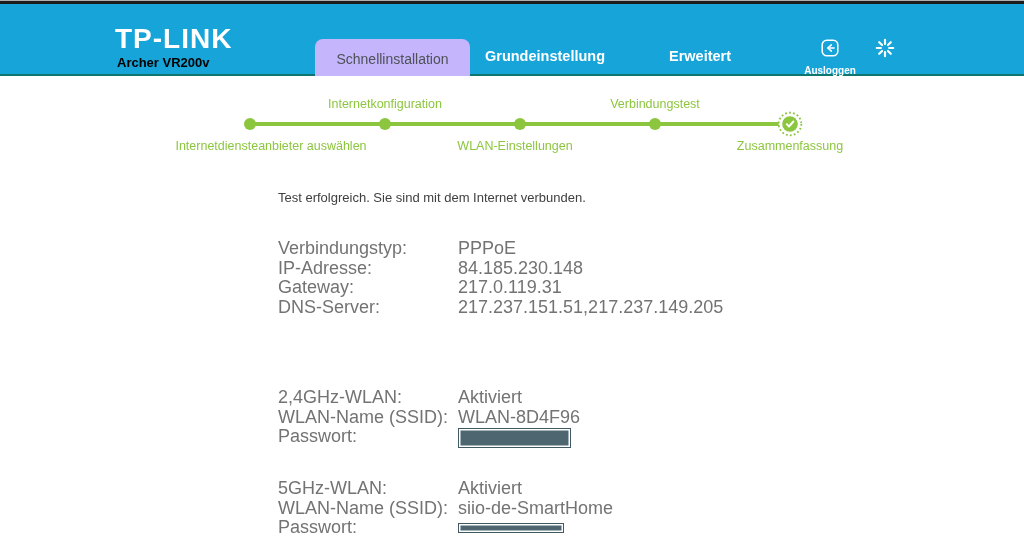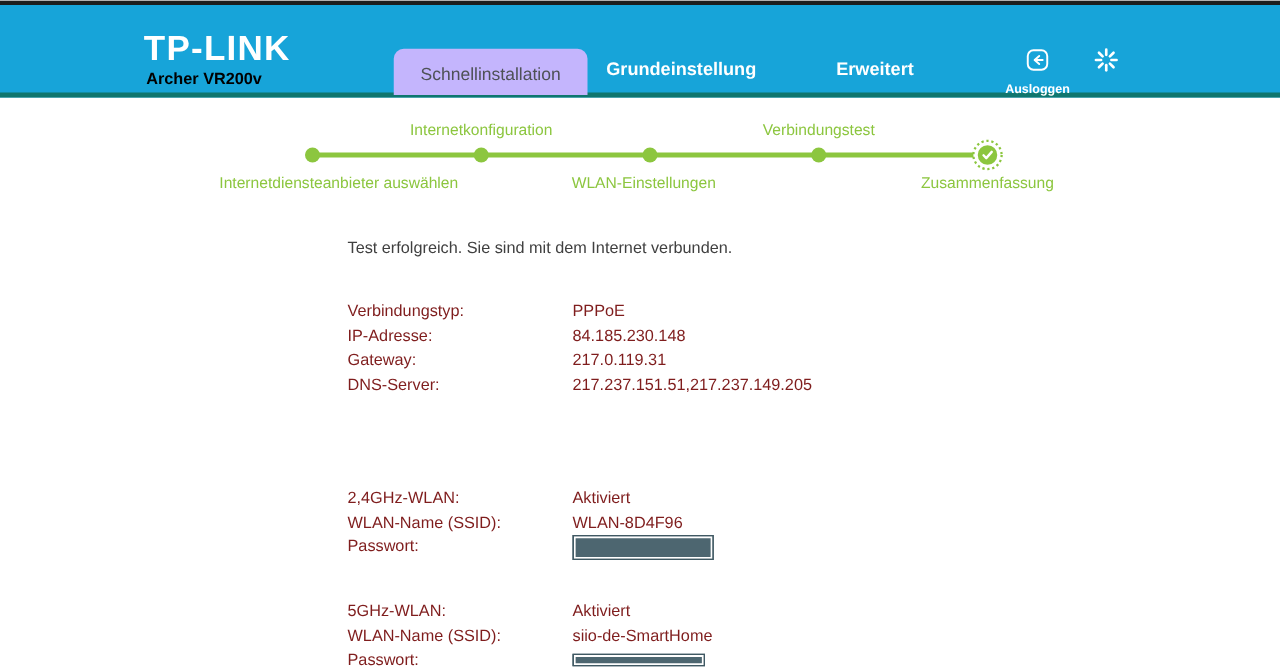--- a/index.html
+++ b/index.html
@@ -5,21 +5,21 @@
   html,body{margin:0;padding:0;background:#ffffff;}
   .page{
     position:relative;width:1024px;height:537px;overflow:hidden;
     font-family:"Liberation Sans", sans-serif;background:#ffffff;
   }
   
   .top-strip{position:absolute;left:0;top:0;width:1024px;height:4px;
     background:linear-gradient(#b0b0b0 0 1px,#1d1d1d 1px 100%);}
   
   .header{position:absolute;left:0;top:4px;width:1024px;height:70px;
-    background:#17A4D9;border-bottom:4px solid #0f766e;}
+    background:#17A4D9;border-bottom:2px solid #0f766e;}
   .brand{position:absolute;left:115px;top:19px;color:#ffffff;font-size:28px;
     font-weight:bold;letter-spacing:1px;}
   .model{position:absolute;left:117px;top:51px;color:#000000;font-size:13px;font-weight:bold;}
   .tab-inactive{position:absolute;top:44px;height:22px;color:#ffffff;font-size:14.5px;
     font-weight:bold;text-align:center;cursor:pointer;}
   .tab-grund{left:480px;width:130px;}
   .tab-erw{left:650px;width:100px;}
   .tab-active{position:absolute;left:315px;top:39px;width:155px;height:37px;z-index:3;
     background:#c4b5fd;border-radius:8px 8px 0 0;color:#4E5156;font-size:14px;
     line-height:40px;text-align:center;cursor:pointer;}
@@ -37,21 +37,21 @@
   .step-label{position:absolute;transform:translateX(-50%);white-space:nowrap;
     color:#8CC63F;font-size:12.5px;}
   .lbl-above{top:97px;}
   .lbl-below{top:139px;}
   
   .status-msg{position:absolute;left:278px;top:190px;font-size:13px;color:#404040;}
   .section{position:absolute;left:278px;}
   .sec-conn{top:239px;}
   .sec-wlan24{top:388px;}
   .sec-wlan5{top:479px;}
-  .row{display:flex;height:19.6px;line-height:19.6px;font-size:13px;color:#7f1d1d;}
+  .row{display:flex;height:19.6px;line-height:19.6px;font-size:18px;color:#737373;}
   .row .lbl{width:180px;}
   .row .val{white-space:nowrap;}
   .pw-box{width:111px;height:18px;margin-top:1px;background:#4D6670;
     border:1px solid #405963;box-shadow:inset 0 0 0 1.5px #ffffff;}
   .pw-box.clipped{width:104px;height:8px;margin-top:5px;}
 </style>
 </head>
 <body>
 
 <div class="page">

